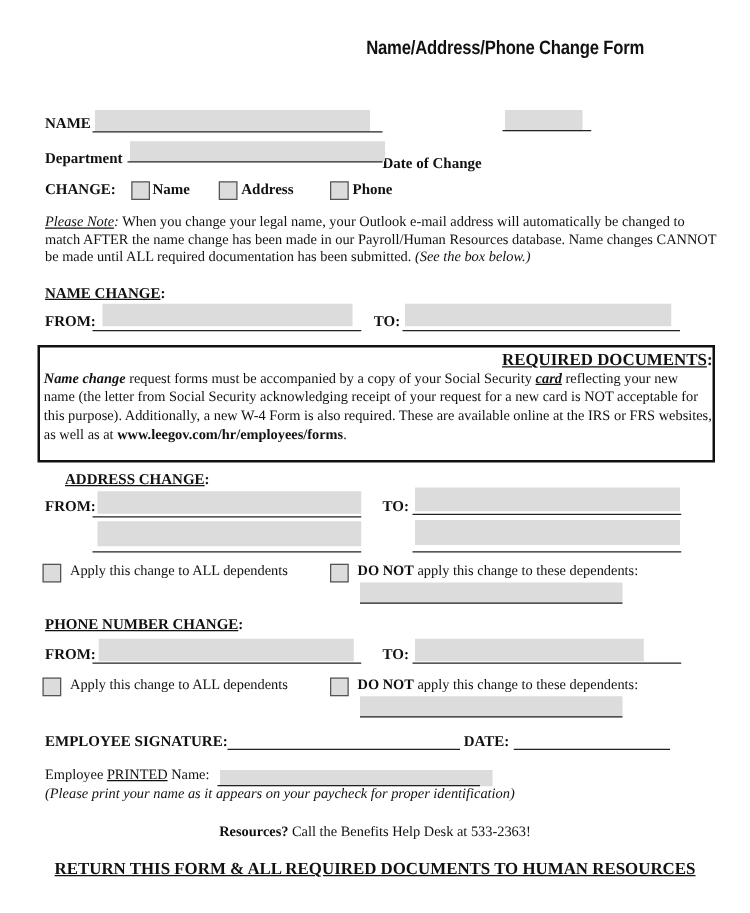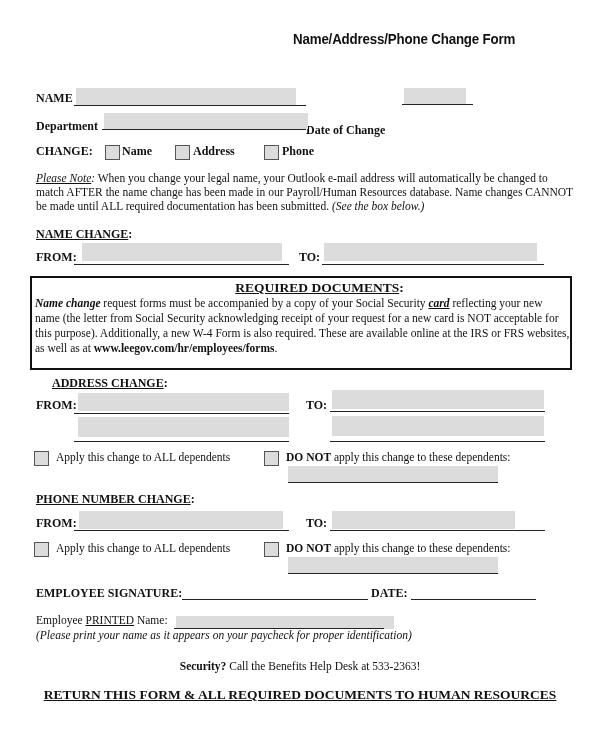--- a/index.html
+++ b/index.html
@@ -11,21 +11,21 @@
   .lbl { font-weight: bold; font-size: 12px; white-space: nowrap; }
   .txt { font-size: 11.5px; white-space: nowrap; }
   .field { background: #dcdcdc; height: 16px; }
   .line { border-bottom: 1px solid #222; height: 1px; }
   .cb { width: 15px; height: 15px; background: #dcdcdc; border: 1px solid #555; }
   .u { text-decoration: underline; }
   .i { font-style: italic; }
   .b { font-weight: bold; }
   .para { left: 36px; top: 171px; width: 540px; font-size: 11.5px; line-height: 14px; }
   .reqbox { left: 30px; top: 276px; width: 542px; height: 94px; border: 2px solid #111; }
-  .reqhead { text-align: center; font-weight: bold; font-size: 13.5px; margin-top: 2px; margin-left: 37px; }
+  .reqhead { text-align: right; font-weight: bold; font-size: 13.5px; margin-top: 2px; margin-left: 37px; }
   .reqbody { padding: 0 0 0 3px; font-size: 11.5px; line-height: 15px; }
 </style>
 </head>
 <body>
 
 <div class="abs title">Name/Address/Phone Change Form</div>
 
 <span class="abs lbl" style="left:36px;top:91px;">NAME</span>
 <div class="abs field" style="left:76px;top:88px;width:220px;height:17px;"></div>
 <div class="abs line" style="left:74px;top:105px;width:232px;"></div>
@@ -101,14 +101,14 @@
 <span class="abs lbl" style="left:36px;top:586px;">EMPLOYEE SIGNATURE:</span>
 <div class="abs line" style="left:182px;top:599px;width:186px;"></div>
 <span class="abs lbl" style="left:371px;top:586px;">DATE:</span>
 <div class="abs line" style="left:411px;top:599px;width:125px;"></div>
 
 <span class="abs txt" style="left:36px;top:614px;"><span>Employee </span><span class="u">PRINTED</span><span> Name:</span></span>
 <div class="abs field" style="left:176px;top:616px;width:218px;height:13px;"></div>
 <div class="abs line" style="left:174px;top:628px;width:210px;"></div>
 <span class="abs txt i" style="left:36px;top:629px;">(Please print your name as it appears on your paycheck for proper identification)</span>
 
-<div class="abs txt" style="left:0;width:600px;top:660px;text-align:center;"><span class="b">Security?</span><span>  Call the Benefits Help Desk at 533-2363!</span></div>
+<div class="abs txt" style="left:0;width:600px;top:660px;text-align:center;"><span class="b">Resources?</span><span>  Call the Benefits Help Desk at 533-2363!</span></div>
 <div class="abs b u" style="left:0;width:600px;top:687px;text-align:center;font-size:13.5px;white-space:nowrap;text-decoration:underline;">RETURN THIS FORM &amp; ALL REQUIRED DOCUMENTS TO HUMAN RESOURCES</div>
 
 </body></html>

